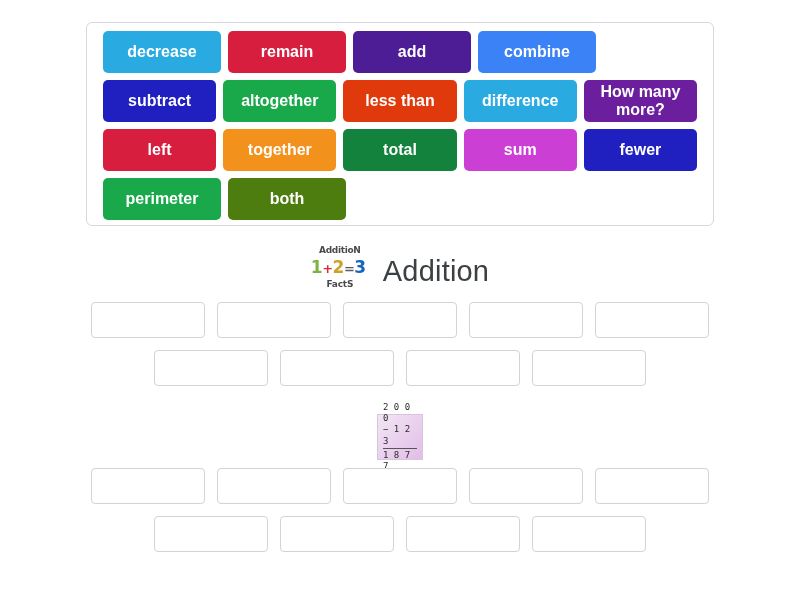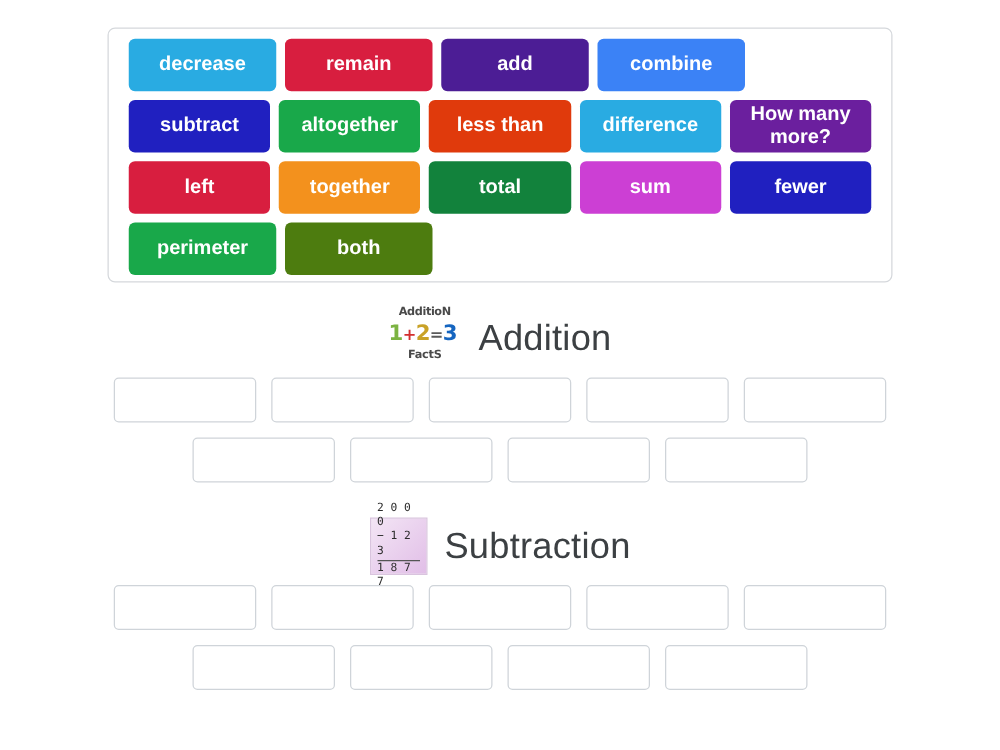--- a/index.html
+++ b/index.html
@@ -232,21 +232,20 @@
     </div>
   </div>
 
   <div class="section" style="top:406px;">
     <div class="section-header">
       <div class="icon-subtraction">
         <div class="is-line1">2 0 0 0</div>
         <div class="is-line2">− 1 2 3</div>
         <div class="is-line3">1 8 7 7</div>
       </div>
-      <div class="section-title">Subtraction</div>
     </div>
 
     <div class="slot-row">
       <div class="slot"></div>
       <div class="slot"></div>
       <div class="slot"></div>
       <div class="slot"></div>
       <div class="slot"></div>
     </div>
     <div class="slot-row indent">

